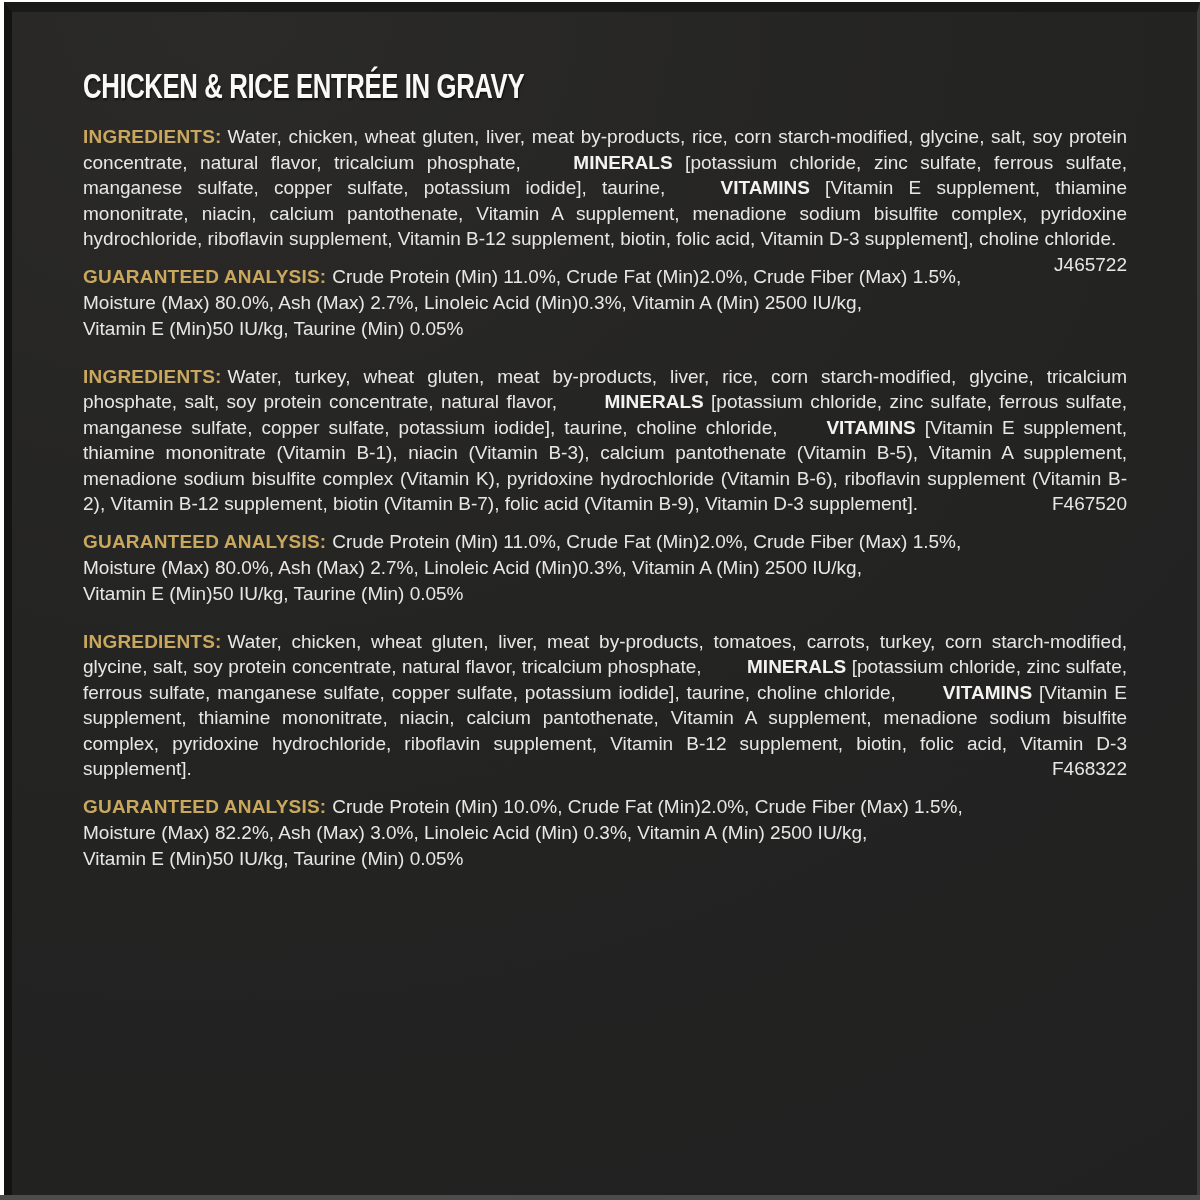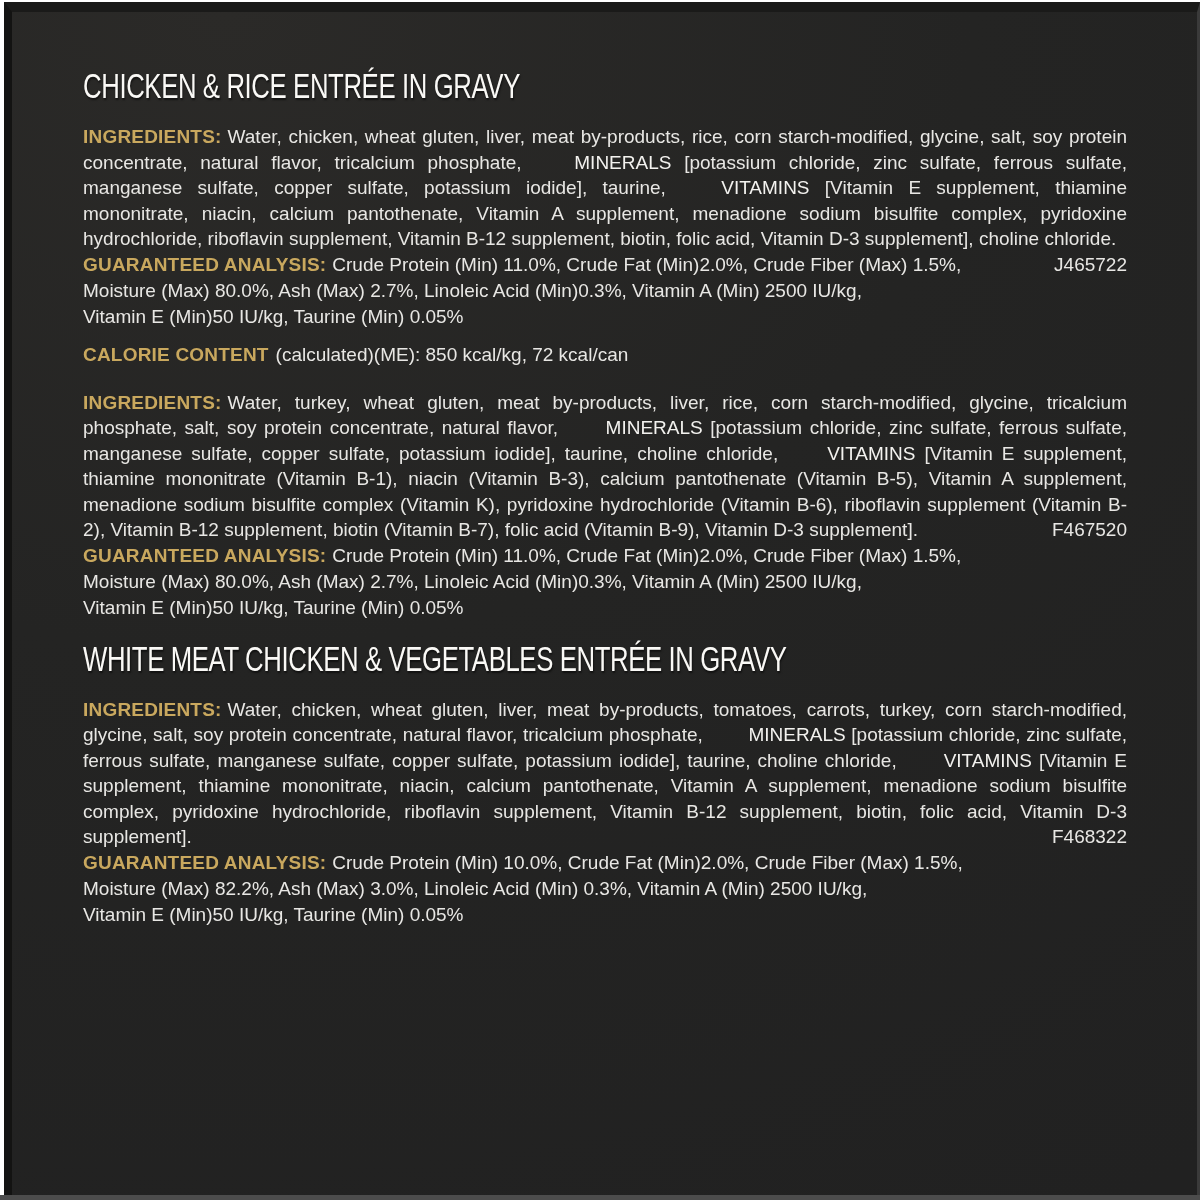--- a/index.html
+++ b/index.html
@@ -16,78 +16,74 @@
     border-top:10px solid #1a1a19;
     border-left:8px solid #131312;
     border-right:3px solid #3a3a3a;
     color:#e8e7e4;
   }
   .bottom-strip{
     position:absolute;left:0;right:0;bottom:0;height:5px;background:#4c4c4c;
   }
   .content{padding:58px 70px 0 71px;}
   .title{
-    color:#faf9f6;font-weight:400;font-size:33px;line-height:34px;
+    color:#faf9f6;font-weight:700;font-size:33px;line-height:34px;
     letter-spacing:-0.5px;margin:0;
     text-shadow:1px 2px 2px rgba(0,0,0,0.55);
   }
   .t-inner{
     display:inline-block;transform:scale(0.78,1.05);
     transform-origin:left bottom;white-space:nowrap;
   }
   .section{margin-top:22px;}
   .section:first-child{margin-top:0;}
   .para{
     font-size:19px;line-height:25.5px;margin:20px 0 0 0;
     text-align:justify;color:#e8e7e4;
   }
   .gold{color:#c9a85e;font-weight:700;letter-spacing:0.2px;}
   .gold.gl{margin-right:6px;}
-  .b{font-weight:400;color:#f3f2ef;margin-left:40px;}
+  .b{font-weight:700;color:#f3f2ef;margin-left:40px;}
   .code{float:right;color:#e8e7e4;}
-  .ga{font-size:19px;line-height:26px;}
+  .ga{margin-top:12px;font-size:19px;line-height:26px;}
   .cal{margin-top:12px;font-size:19px;line-height:26px;}
   .cal .rest{margin-left:7px;}
 </style>
 </head>
 <body>
 
 <div class="label">
   <div class="content">
 
     <div class="section">
       <h2 class="title"><span class="t-inner">CHICKEN &amp; RICE ENTRÉE IN GRAVY</span></h2>
       <p class="para">
         <span class="gold gl">INGREDIENTS:</span><span>Water, chicken, wheat gluten, liver, meat by-products, rice, corn starch-modified, glycine, salt, soy protein concentrate, natural flavor, tricalcium phosphate, </span><span class="b">MINERALS</span><span> [potassium chloride, zinc sulfate, ferrous sulfate, manganese sulfate, copper sulfate, potassium iodide], taurine, </span><span class="b">VITAMINS</span><span> [Vitamin E supplement, thiamine mononitrate, niacin, calcium pantothenate, Vitamin A supplement, menadione sodium bisulfite complex, pyridoxine hydrochloride, riboflavin supplement, Vitamin B-12 supplement, biotin, folic acid, Vitamin D-3 supplement], choline chloride.</span>
         <span class="code">J465722</span>
       </p>
       <div class="ga">
         <div class="ga-line"><span class="gold gl">GUARANTEED ANALYSIS:</span><span>Crude Protein (Min) 11.0%, Crude Fat (Min)2.0%, Crude Fiber (Max) 1.5%,</span></div>
         <div class="ga-line">Moisture (Max) 80.0%, Ash (Max) 2.7%, Linoleic Acid (Min)0.3%, Vitamin A (Min) 2500 IU/kg,</div>
         <div class="ga-line">Vitamin E (Min)50 IU/kg, Taurine (Min) 0.05%</div>
       </div>
-      <div class="cal">
-        <span class="gold">CALORIE CONTENT</span><span class="rest">(calculated)(ME): 850 kcal/kg, 72 kcal/can</span>
-      </div>
     </div>
 
     <div class="section">
       <p class="para">
         <span class="gold gl">INGREDIENTS:</span><span>Water, turkey, wheat gluten, meat by-products, liver, rice, corn starch-modified, glycine, tricalcium phosphate, salt, soy protein concentrate, natural flavor, </span><span class="b">MINERALS</span><span> [potassium chloride, zinc sulfate, ferrous sulfate, manganese sulfate, copper sulfate, potassium iodide], taurine, choline chloride, </span><span class="b">VITAMINS</span><span> [Vitamin E supplement, thiamine mononitrate (Vitamin B-1), niacin (Vitamin B-3), calcium pantothenate (Vitamin B-5), Vitamin A supplement, menadione sodium bisulfite complex (Vitamin K), pyridoxine hydrochloride (Vitamin B-6), riboflavin supplement (Vitamin B-2), Vitamin B-12 supplement, biotin (Vitamin B-7), folic acid (Vitamin B-9), Vitamin D-3 supplement].</span>
         <span class="code">F467520</span>
       </p>
       <div class="ga">
         <div class="ga-line"><span class="gold gl">GUARANTEED ANALYSIS:</span><span>Crude Protein (Min) 11.0%, Crude Fat (Min)2.0%, Crude Fiber (Max) 1.5%,</span></div>
         <div class="ga-line">Moisture (Max) 80.0%, Ash (Max) 2.7%, Linoleic Acid (Min)0.3%, Vitamin A (Min) 2500 IU/kg,</div>
         <div class="ga-line">Vitamin E (Min)50 IU/kg, Taurine (Min) 0.05%</div>
       </div>
     </div>
 
     <div class="section">
-      <h2 class="title"><span class="t-inner">WHITE MEAT CHICKEN &amp; VEGETABLES ENTRÉE IN GRAVY</span></h2>
       <p class="para">
         <span class="gold gl">INGREDIENTS:</span><span>Water, chicken, wheat gluten, liver, meat by-products, tomatoes, carrots, turkey, corn starch-modified, glycine, salt, soy protein concentrate, natural flavor, tricalcium phosphate, </span><span class="b">MINERALS</span><span> [potassium chloride, zinc sulfate, ferrous sulfate, manganese sulfate, copper sulfate, potassium iodide], taurine, choline chloride, </span><span class="b">VITAMINS</span><span> [Vitamin E supplement, thiamine mononitrate, niacin, calcium pantothenate, Vitamin A supplement, menadione sodium bisulfite complex, pyridoxine hydrochloride, riboflavin supplement, Vitamin B-12 supplement, biotin, folic acid, Vitamin D-3 supplement].</span>
         <span class="code">F468322</span>
       </p>
       <div class="ga">
         <div class="ga-line"><span class="gold gl">GUARANTEED ANALYSIS:</span><span>Crude Protein (Min) 10.0%, Crude Fat (Min)2.0%, Crude Fiber (Max) 1.5%,</span></div>
         <div class="ga-line">Moisture (Max) 82.2%, Ash (Max) 3.0%, Linoleic Acid (Min) 0.3%, Vitamin A (Min) 2500 IU/kg,</div>
         <div class="ga-line">Vitamin E (Min)50 IU/kg, Taurine (Min) 0.05%</div>
       </div>
     </div>

